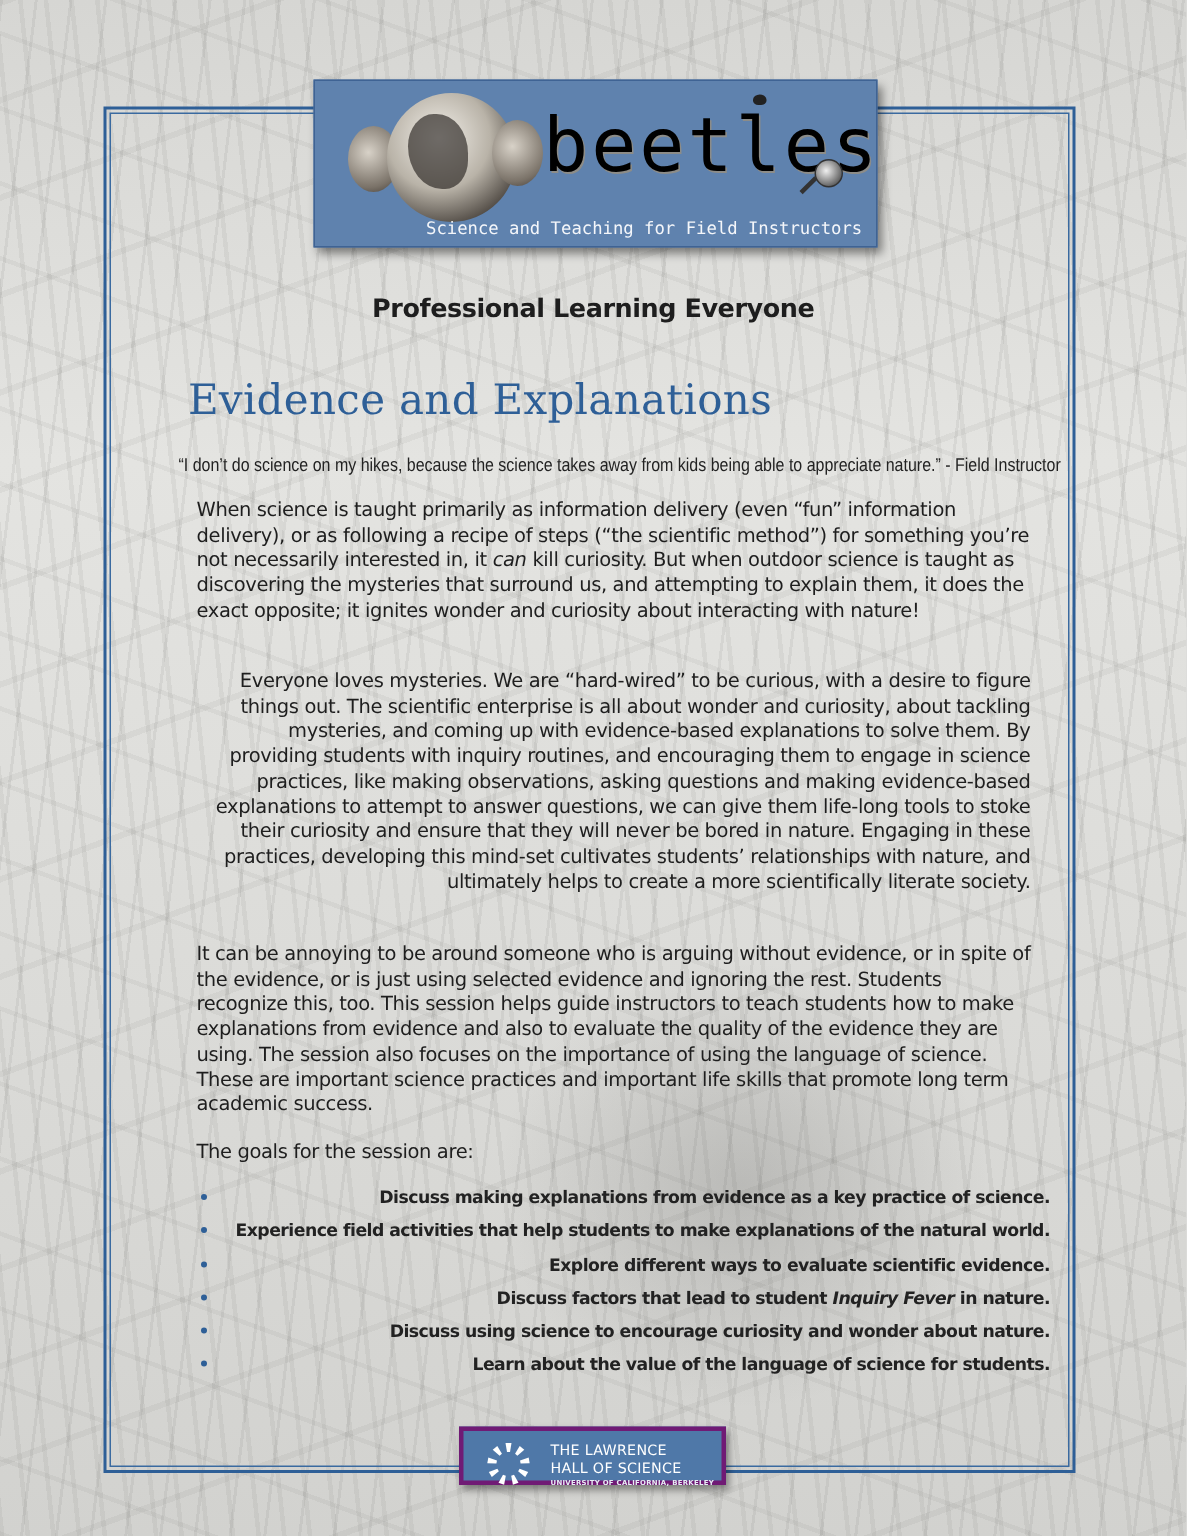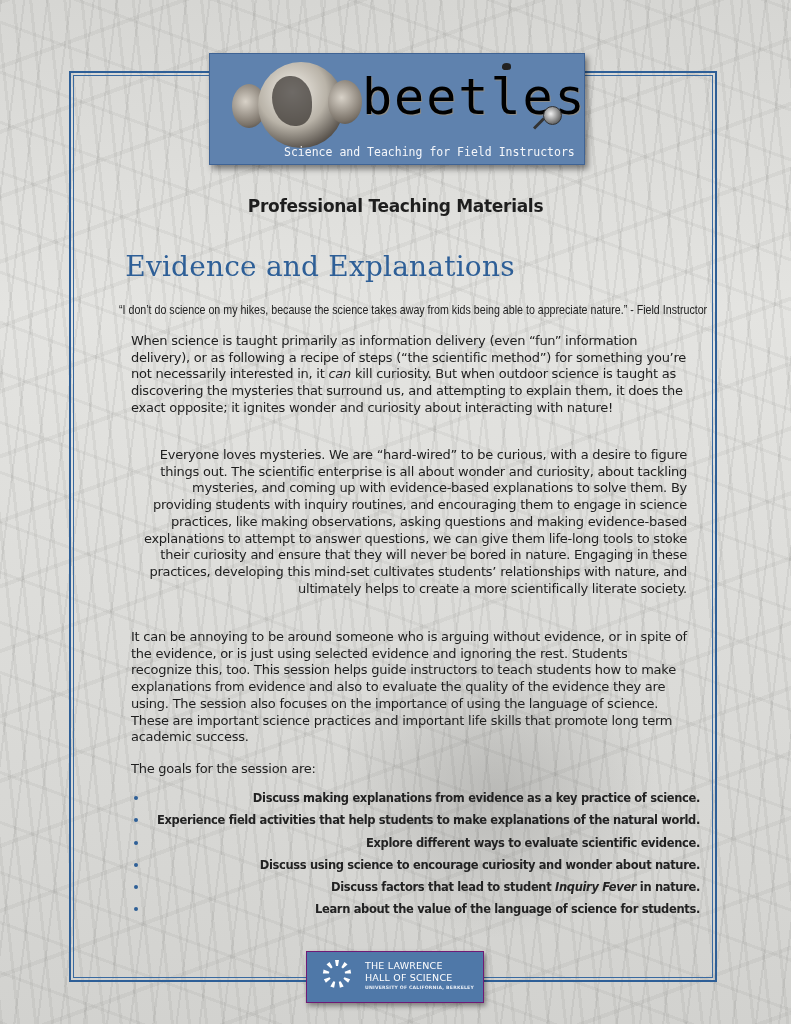--- a/index.html
+++ b/index.html
@@ -99,22 +99,22 @@
     }
     .goals li {
       position: relative; padding-left: 23px; height: 22.3px;
       font-family: "DejaVu Sans", sans-serif; font-weight: bold; font-size: 11.5px; color: #222;
       letter-spacing: -0.35px; white-space: nowrap; text-align: right;
     }
     .goals li .dot {
       position: absolute; left: 0; top: 5px; width: 4px; height: 4px; border-radius: 50%; background: #2e5f97;
     }
     .lhs-box {
-      position: absolute; left: 306px; top: 951px; width: 178px; height: 52px;
-      background: #4f78a8; border: 1px solid #701a75; box-sizing: border-box;
+      position: absolute; left: 306px; top: 951px; width: 178px; height: 39px;
+      background: #4f78a8; border: 3px solid #701a75; box-sizing: border-box;
       box-shadow: 2px 3px 5px rgba(0,0,0,0.4);
     }
     .lhs-star {
       position: absolute; left: 15px; top: 7px; width: 30px; height: 30px;
     }
     .lhs-line1, .lhs-line2 {
       position: absolute; left: 58px; font-family: "DejaVu Sans", sans-serif; font-size: 9.5px;
       color: #ffffff; letter-spacing: 0.2px; white-space: nowrap;
     }
     .lhs-line1 { top: 8px; }
@@ -138,21 +138,21 @@
   <div class="globe"></div>
   <div class="globe-land"></div>
   <div class="beetle-shell shell-r"></div>
   <div class="beetles-word">beetles</div>
   <div class="bird"></div>
   <div class="lens-handle"></div>
   <div class="lens"></div>
   <div class="logo-tagline">Science and Teaching for Field Instructors</div>
 </div>
 
-<div class="subtitle">Professional Teaching Materials</div>
+<div class="subtitle">Professional Learning Everyone</div>
 <div class="title">Evidence and Explanations</div>
 
 <div class="quote">“I don’t do science on my hikes, because the science takes away from kids being able to appreciate nature.” - Field Instructor</div>
 
 <div class="body-text p1">
   <p><span>When science is taught primarily as information delivery (even “fun” information delivery), or as following a recipe of steps (“the scientific method”) for something you’re not necessarily interested in, it </span><em>can</em><span> kill curiosity. But when outdoor science is taught as discovering the mysteries that surround us, and attempting to explain them, it does the exact opposite; it ignites wonder and curiosity about interacting with nature!</span></p>
 </div>
 <div class="body-text p2">
   <p>Everyone loves mysteries. We are “hard-wired” to be curious, with a desire to figure things out. The scientific enterprise is all about wonder and curiosity, about tackling mysteries, and coming up with evidence-based explanations to solve them. By providing students with inquiry routines, and encouraging them to engage in science practices, like making observations, asking questions and making evidence-based explanations to attempt to answer questions, we can give them life-long tools to stoke their curiosity and ensure that they will never be bored in nature. Engaging in these practices, developing this mind-set cultivates students’ relationships with nature, and ultimately helps to create a more scientifically literate society.</p>
 </div>
@@ -160,22 +160,22 @@
   <p>It can be annoying to be around someone who is arguing without evidence, or in spite of the evidence, or is just using selected evidence and ignoring the rest. Students recognize this, too. This session helps guide instructors to teach students how to make explanations from evidence and also to evaluate the quality of the evidence they are using. The session also focuses on the importance of using the language of science. These are important science practices and important life skills that promote long term academic success.</p>
 </div>
 <div class="body-text p4">
   <p>The goals for the session are:</p>
 </div>
 
 <ul class="goals">
   <li><span class="dot"></span><span>Discuss making explanations from evidence as a key practice of science.</span></li>
   <li><span class="dot"></span><span>Experience field activities that help students to make explanations of the natural world.</span></li>
   <li><span class="dot"></span><span>Explore different ways to evaluate scientific evidence.</span></li>
+  <li><span class="dot"></span><span>Discuss factors that lead to student </span><em>Inquiry Fever</em><span> in nature.</span></li>
   <li><span class="dot"></span><span>Discuss using science to encourage curiosity and wonder about nature.</span></li>
-  <li><span class="dot"></span><span>Discuss factors that lead to student </span><em>Inquiry Fever</em><span> in nature.</span></li>
   <li><span class="dot"></span><span>Learn about the value of the language of science for students.</span></li>
 </ul>
 
 <div class="lhs-box">
   <svg class="lhs-star" viewBox="0 0 30 30">
     <g fill="#ffffff" transform="translate(15 15)">
       <path d="M-2,-14 L2,-14 L1,-8 L-1,-8 Z" transform="rotate(0)"></path>
       <path d="M-2,-14 L2,-14 L1,-8 L-1,-8 Z" transform="rotate(40)"></path>
       <path d="M-2,-14 L2,-14 L1,-8 L-1,-8 Z" transform="rotate(80)"></path>
       <path d="M-2,-14 L2,-14 L1,-8 L-1,-8 Z" transform="rotate(120)"></path>

